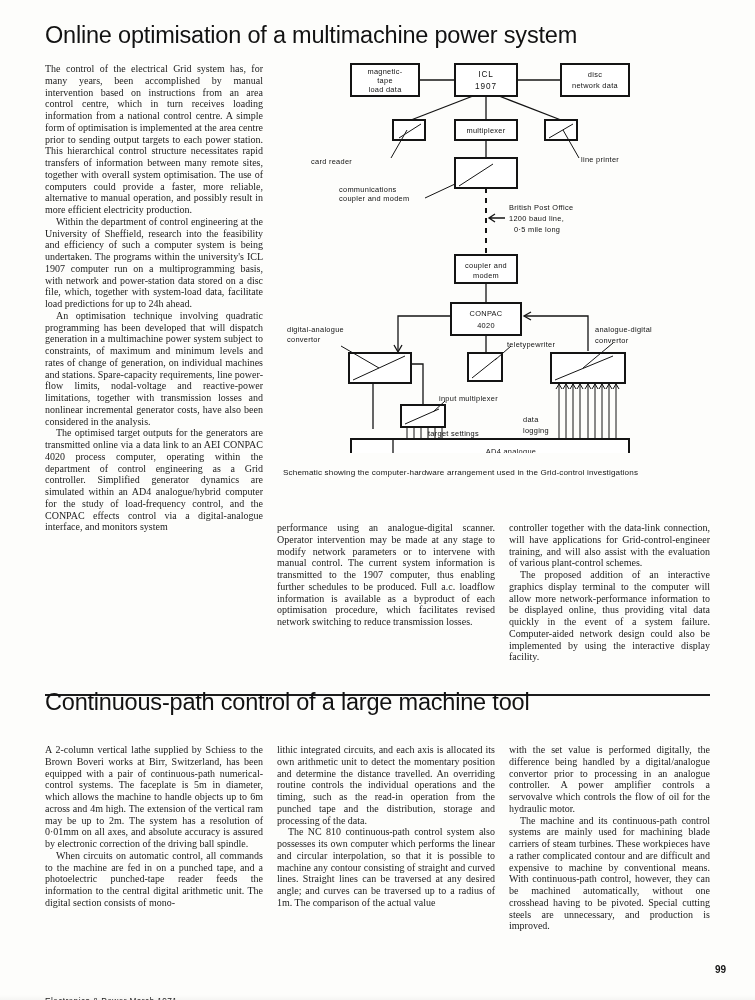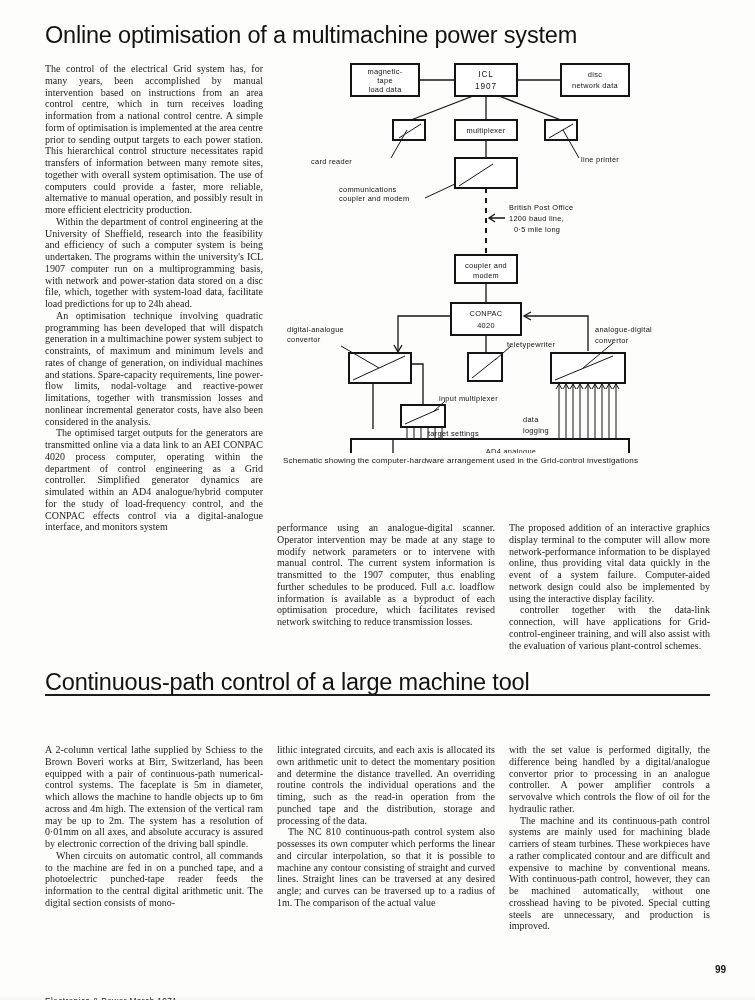--- a/index.html
+++ b/index.html
@@ -26,21 +26,21 @@
   
   .headline {
     position: absolute;
     font-family: "Liberation Sans", "DejaVu Sans", sans-serif;
     font-weight: 400;
     color: #121212;
     letter-spacing: -0.2px;
     white-space: nowrap;
   }
   #headline-1 { left: 45px; top: 22px; font-size: 23.5px; }
-  #headline-2 { left: 45px; top: 669px; font-size: 23.5px; }
+  #headline-2 { left: 45px; top: 689px; font-size: 23.5px; }
 
   .rule {
     position: absolute;
     background: #1c1c1c;
   }
   #rule-article-2 { left: 45px; top: 694px; width: 665px; height: 1.6px; }
 
   
   .col {
     position: absolute;
@@ -68,21 +68,21 @@
   
   #figure {
     position: absolute;
     left: 283px; top: 58px;
     width: 430px; height: 395px;
   }
   #figure svg { display: block; }
 
   #figure-caption {
     position: absolute;
-    left: 283px; top: 456px;
+    left: 283px; top: 468px;
     width: 420px;
     font-family: "Liberation Sans", "DejaVu Sans", sans-serif;
     font-size: 8.1px;
     line-height: 10.4px;
     color: #141414;
     letter-spacing: 0.15px;
   }
 
   
   #footer-left {
@@ -125,22 +125,22 @@
     <p>Within the department of control engineering at the University of Sheffield, research into the feasibility and efficiency of such a computer system is being undertaken. The programs within the university's ICL 1907 computer run on a multiprogramming basis, with network and power-station data stored on a disc file, which, together with system-load data, facilitate load predictions for up to 24h ahead.</p>
     <p>An optimisation technique involving quadratic programming has been developed that will dispatch generation in a multimachine power system subject to constraints, of maximum and minimum levels and rates of change of generation, on individual machines and stations. Spare-capacity requirements, line power-flow limits, nodal-voltage and reactive-power limitations, together with transmission losses and nonlinear incremental generator costs, have also been considered in the analysis.</p>
     <p>The optimised target outputs for the generators are transmitted online via a data link to an AEI CONPAC 4020 process computer, operating within the department of control engineering as a Grid controller. Simplified generator dynamics are simulated within an AD4 analogue/hybrid computer for the study of load-frequency control, and the CONPAC effects control via a digital-analogue interface, and monitors system</p>
   </div>
 
   <div class="col" id="a1-c2">
     <p>performance using an analogue-digital scanner. Operator intervention may be made at any stage to modify network parameters or to intervene with manual control. The current system information is transmitted to the 1907 computer, thus enabling further schedules to be produced. Full a.c. loadflow information is available as a byproduct of each optimisation procedure, which facilitates revised network switching to reduce transmission losses.</p>
   </div>
 
   <div class="col" id="a1-c3">
+    <p>controller together with the data-link connection, will have applications for Grid-control-engineer training, and will also assist with the evaluation of various plant-control schemes.</p>
     <p>The proposed addition of an interactive graphics display terminal to the computer will allow more network-performance information to be displayed online, thus providing vital data quickly in the event of a system failure. Computer-aided network design could also be implemented by using the interactive display facility.</p>
-    <p>controller together with the data-link connection, will have applications for Grid-control-engineer training, and will also assist with the evaluation of various plant-control schemes.</p>
   </div>
 
   <div id="figure">
     <svg width="430" height="395" viewBox="0 0 430 395" xmlns="http://www.w3.org/2000/svg">
       <defs>
         <style>
           .bx { fill: #ffffff; stroke: #141414; stroke-width: 2; }
           .bxs { fill: #ffffff; stroke: #141414; stroke-width: 1.6; }
           .ln { stroke: #141414; stroke-width: 1.3; fill: none; }
           .lnt { stroke: #141414; stroke-width: 1.0; fill: none; }
@@ -297,21 +297,21 @@
     <p>A 2-column vertical lathe supplied by Schiess to the Brown Boveri works at Birr, Switzerland, has been equipped with a pair of continuous-path numerical-control systems. The faceplate is 5m in diameter, which allows the machine to handle objects up to 6m across and 4m high. The extension of the vertical ram may be up to 2m. The system has a resolution of 0·01mm on all axes, and absolute accuracy is assured by electronic correction of the driving ball spindle.</p>
     <p>When circuits on automatic control, all commands to the machine are fed in on a punched tape, and a photoelectric punched-tape reader feeds the information to the central digital arithmetic unit. The digital section consists of mono-</p>
   </div>
 
   <div class="col" id="a2-c2">
     <p>lithic integrated circuits, and each axis is allocated its own arithmetic unit to detect the momentary position and determine the distance travelled. An overriding routine controls the individual operations and the timing, such as the read-in operation from the punched tape and the distribution, storage and processing of the data.</p>
     <p>The NC 810 continuous-path control system also possesses its own computer which performs the linear and circular interpolation, so that it is possible to machine any contour consisting of straight and curved lines. Straight lines can be traversed at any desired angle; and curves can be traversed up to a radius of 1m. The comparison of the actual value</p>
   </div>
 
   <div class="col" id="a2-c3">
-    <p>with the set value is performed digitally, the difference being handled by a digital/analogue convertor prior to processing in an analogue controller. A power amplifier controls a servovalve which controls the flow of oil for the hydraulic rather.</p>
+    <p>with the set value is performed digitally, the difference being handled by a digital/analogue convertor prior to processing in an analogue controller. A power amplifier controls a servovalve which controls the flow of oil for the hydraulic motor.</p>
     <p>The machine and its continuous-path control systems are mainly used for machining blade carriers of steam turbines. These workpieces have a rather complicated contour and are difficult and expensive to machine by conventional means. With continuous-path control, however, they can be machined automatically, without one crosshead having to be pivoted. Special cutting steels are unnecessary, and production is improved.</p>
   </div>
 
   <div id="footer-left">Electronics &amp; Power   March 1971</div>
   <div id="footer-page">99</div>
 
   <div class="scan-edge" id="edge-right"></div>
   <div class="scan-edge" id="edge-bottom"></div>
 
 </div>

